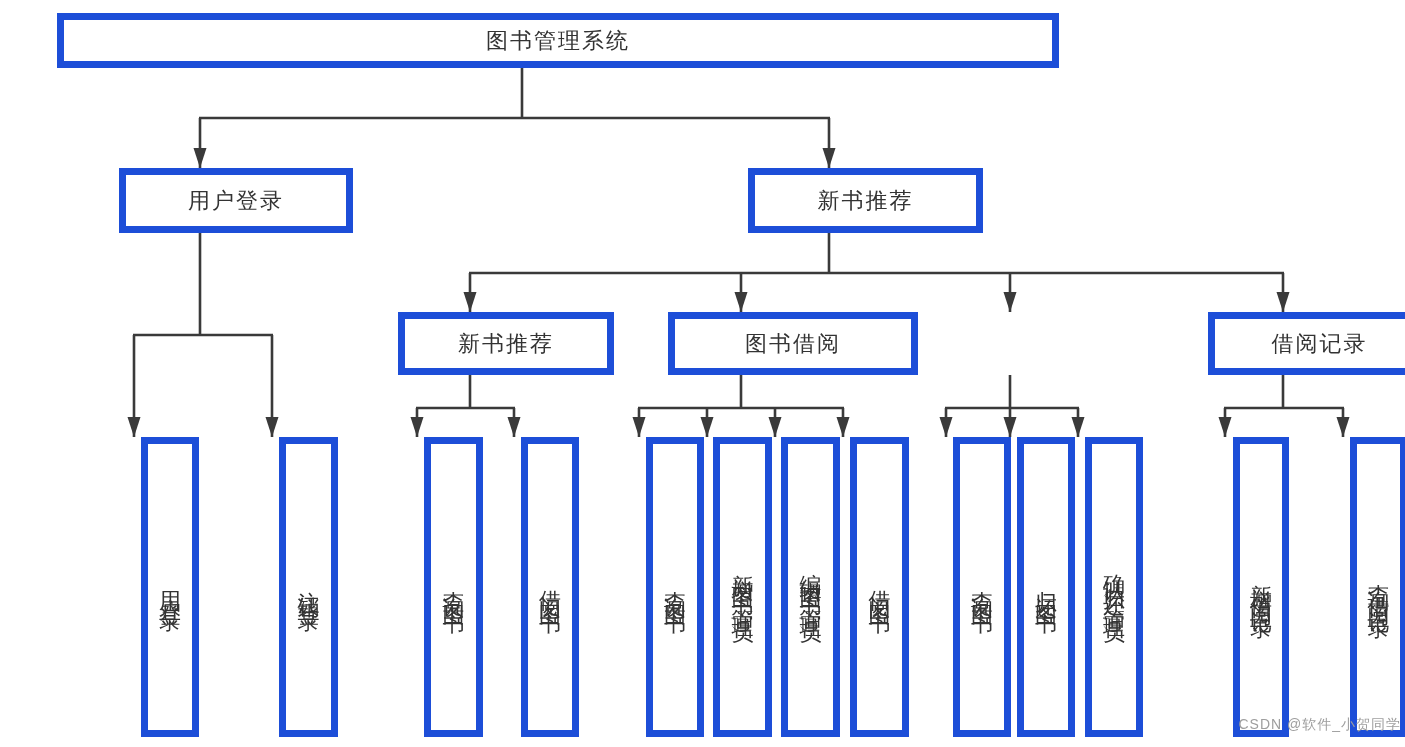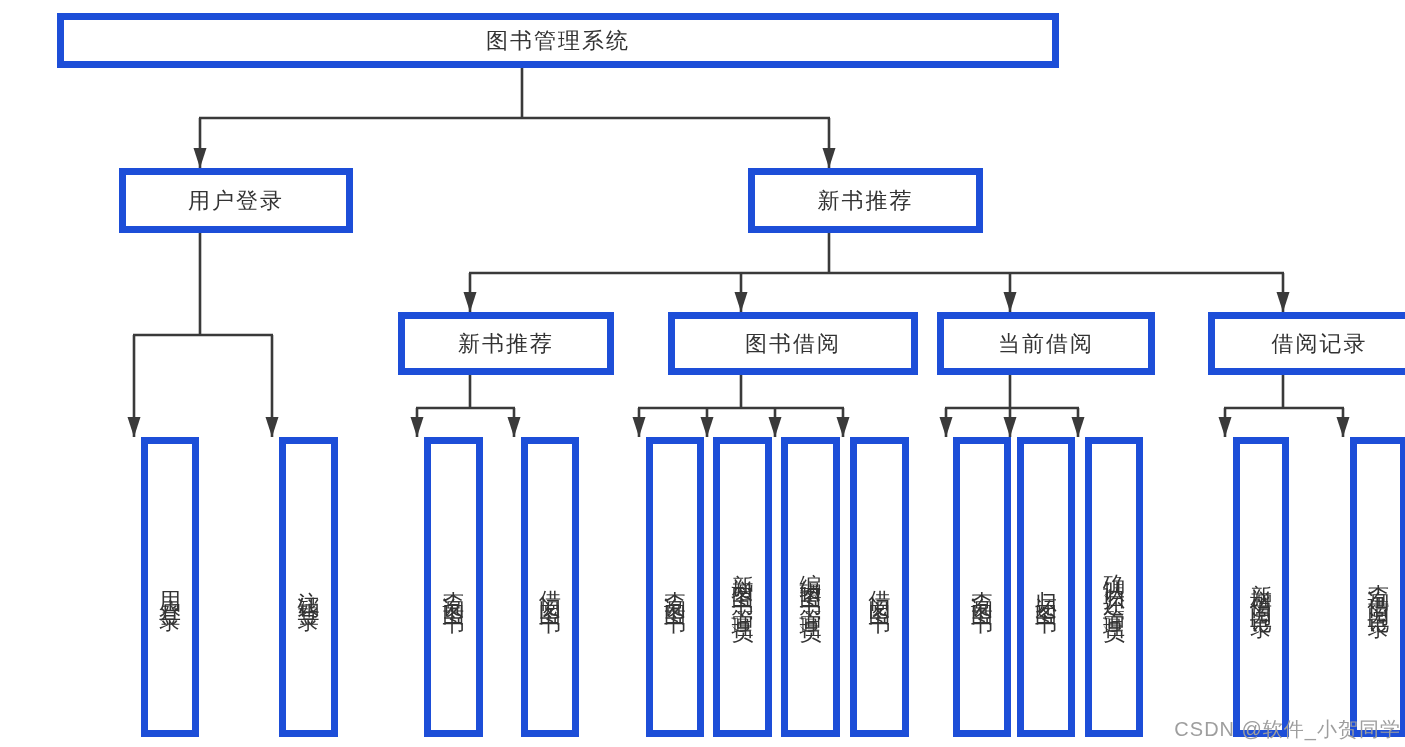--- a/index.html
+++ b/index.html
@@ -44,21 +44,21 @@
     font-size: 22px;
     letter-spacing: 7px;
     line-height: 1;
     white-space: nowrap;
     color: #333333;
   }
   .watermark {
     position: absolute;
     top: 716px;
     right: 4px;
-    font-size: 20px;
+    font-size: 14px;
     color: #9e9e9e;
     letter-spacing: 1px;
     z-index: 3;
     white-space: nowrap;
   }
 </style>
 </head>
 <body>
 
 <div id="canvas">
@@ -106,21 +106,20 @@
     </g>
   </svg>
 
   <div class="node hnode" style="left:21px; top:13px; width:1002px; height:55px;">图书管理系统</div>
 
   <div class="node hnode" style="left:83px; top:168px; width:234px; height:65px;">用户登录</div>
   <div class="node hnode" style="left:712px; top:168px; width:235px; height:65px;">新书推荐</div>
 
   <div class="node hnode" style="left:362px; top:312px; width:216px; height:63px;">新书推荐</div>
   <div class="node hnode" style="left:632px; top:312px; width:250px; height:63px;">图书借阅</div>
-  <div class="node hnode" style="left:901px; top:312px; width:218px; height:63px;">当前借阅</div>
   <div class="node hnode" style="left:1172px; top:312px; width:223px; height:63px;">借阅记录</div>
 
   <div class="node vnode" style="left:105px; top:437px; width:58px; height:300px;">
     <span>用户登录</span>
   </div>
   <div class="node vnode" style="left:243px; top:437px; width:59px; height:300px;">
     <span>注销登录</span>
   </div>
   <div class="node vnode" style="left:388px; top:437px; width:59px; height:300px;">
     <span>查询图书</span>

